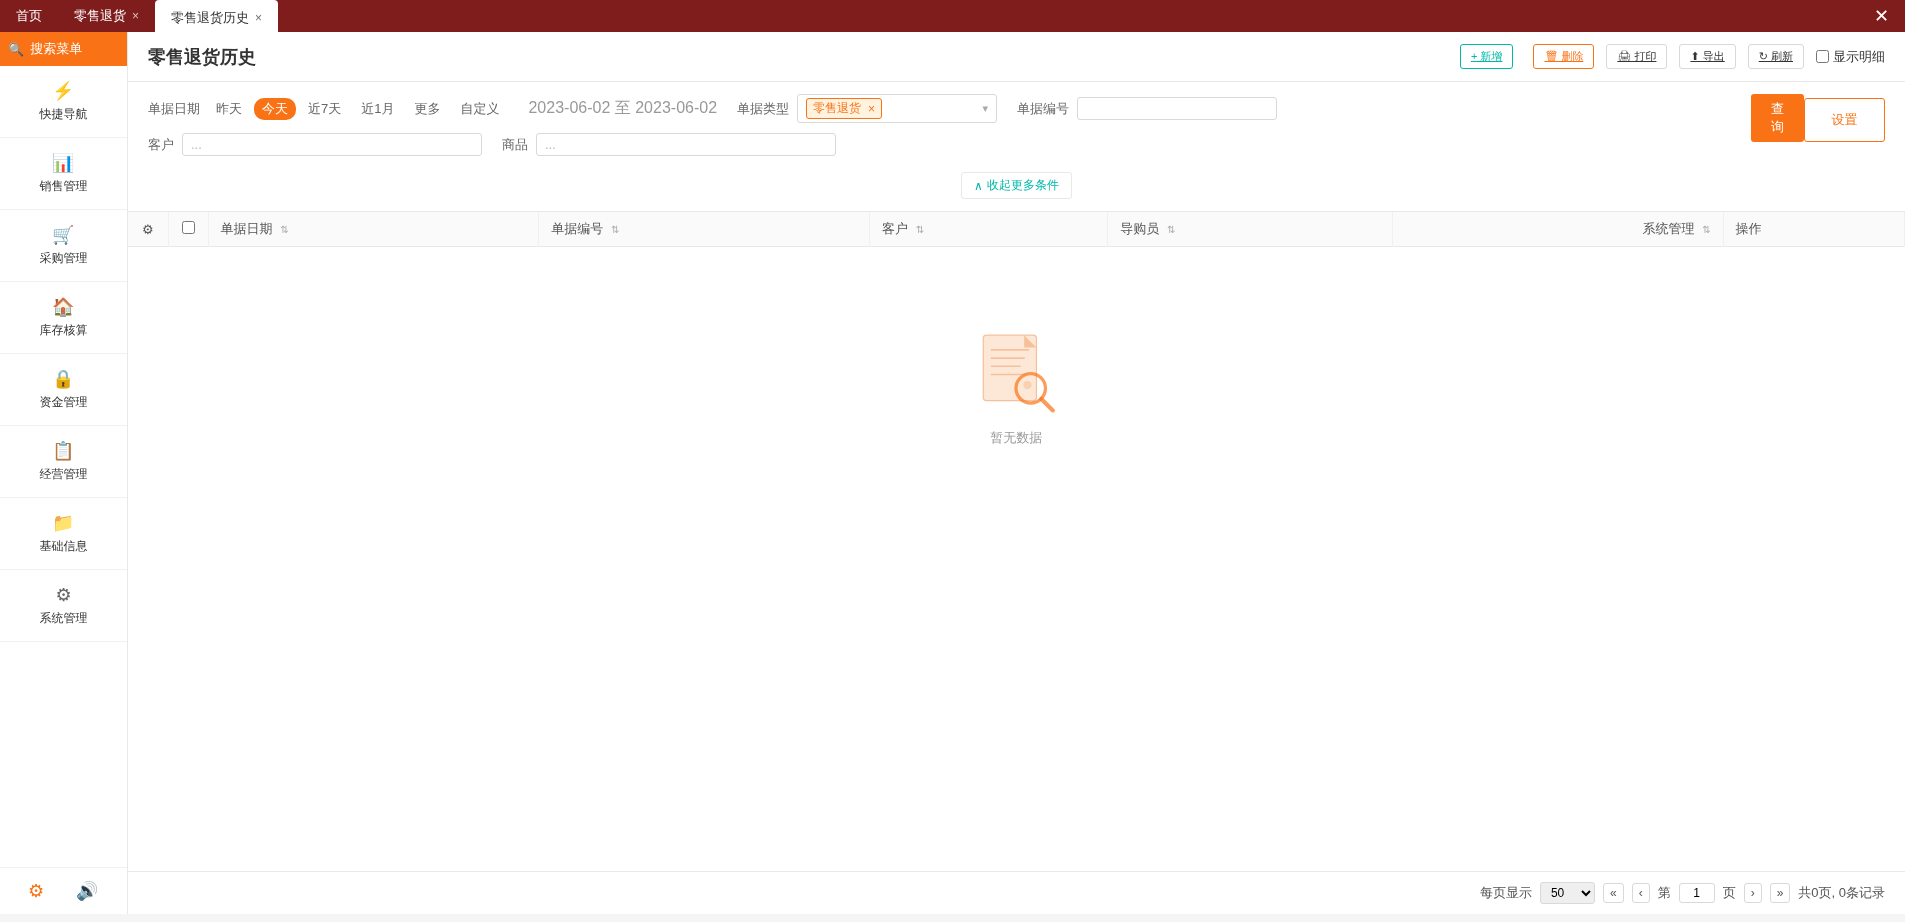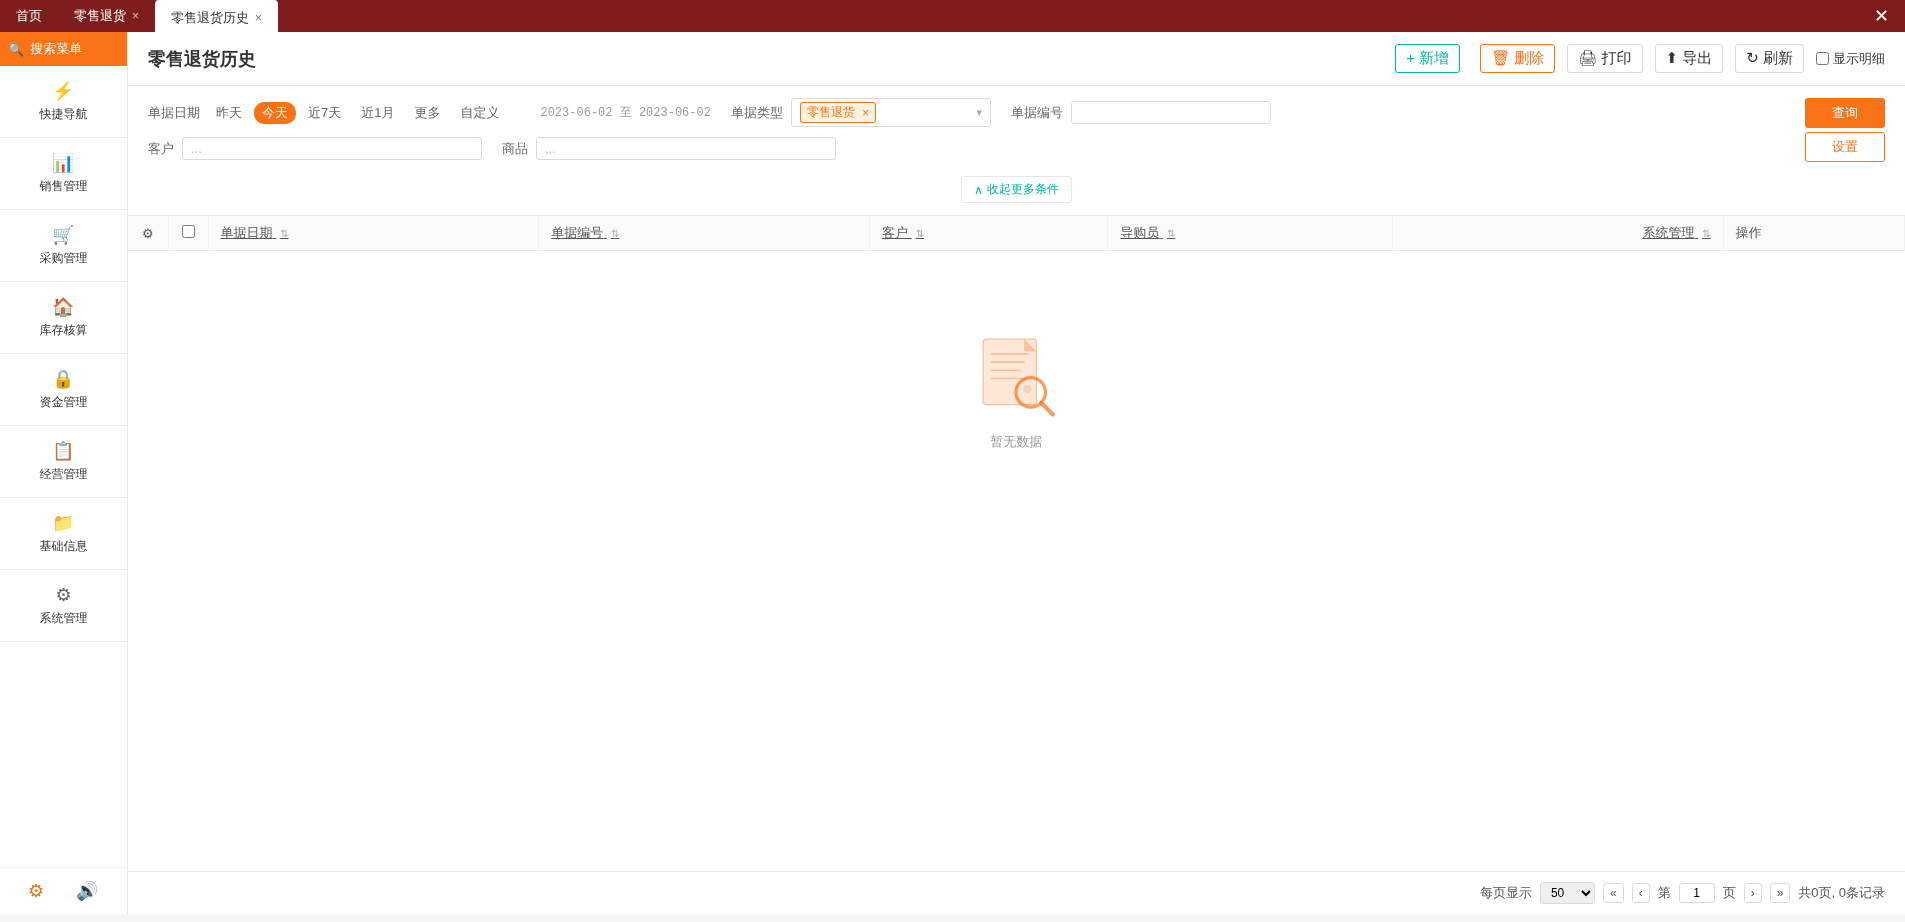--- a/index.html
+++ b/index.html
@@ -131,22 +131,23 @@
     }
     .btn-action {
       display: flex;
       align-items: center;
       gap: 4px;
       padding: 4px 10px;
       border: 1px solid #d9d9d9;
       border-radius: 3px;
       background: white;
       cursor: pointer;
-      font-size: 15px;
+      font-size: 11px;
       color: #333;
+      text-decoration: underline;
     }
     .btn-new { color: #00b8a9; border-color: #00b8a9; }
     .btn-delete { color: #f97316; border-color: #f97316; margin-left: 8px; }
     .checkbox-label {
       display: flex;
       align-items: center;
       gap: 4px;
       font-size: 13px;
       color: #333;
       cursor: pointer;
@@ -187,24 +188,23 @@
       font-size: 13px;
       color: #666;
     }
     .date-option.active {
       background: #f97316;
       color: white;
       border-radius: 10px;
       padding: 2px 8px;
     }
     .date-range {
-      font-size: 12px;
+      font-size: 16px;
       color: #999;
-      margin-left: 25px;
-      font-family: Liberation Mono, monospace;
+      margin-left: 13px;
     }
     .filter-select {
       display: flex;
       align-items: center;
       border: 1px solid #d9d9d9;
       border-radius: 3px;
       padding: 3px 8px;
       min-width: 200px;
       cursor: pointer;
       background: white;
@@ -266,21 +266,21 @@
       border-bottom: 1px solid #e8e8e8;
     }
     th {
       padding: 8px 12px;
       text-align: left;
       color: #555;
       font-weight: normal;
       border-right: 1px solid #f0f0f0;
       white-space: nowrap;
     }
-    th.sortable { cursor: pointer; text-decoration: underline; }
+    th.sortable { cursor: pointer; }
     .th-setting {
       width: 40px;
       text-align: center;
     }
     .th-checkbox { width: 40px; text-align: center; }
     .sort-icon { color: #aaa; font-size: 10px; margin-left: 4px; }
 
     
     .empty-state {
       display: flex;
@@ -350,21 +350,21 @@
       border-radius: 3px;
       padding: 5px 20px;
       font-size: 13px;
       cursor: pointer;
       margin-top: 4px;
       width: 100%;
     }
 
     .query-btn-group {
       display: flex;
-      flex-direction: column;
+      flex-direction: row;
       align-items: stretch;
       min-width: 80px;
     }
   </style>
 </head>
 <body>
 
 <div class="top-bar">
   <span class="home-tab">首页</span>
   <div class="tab">

